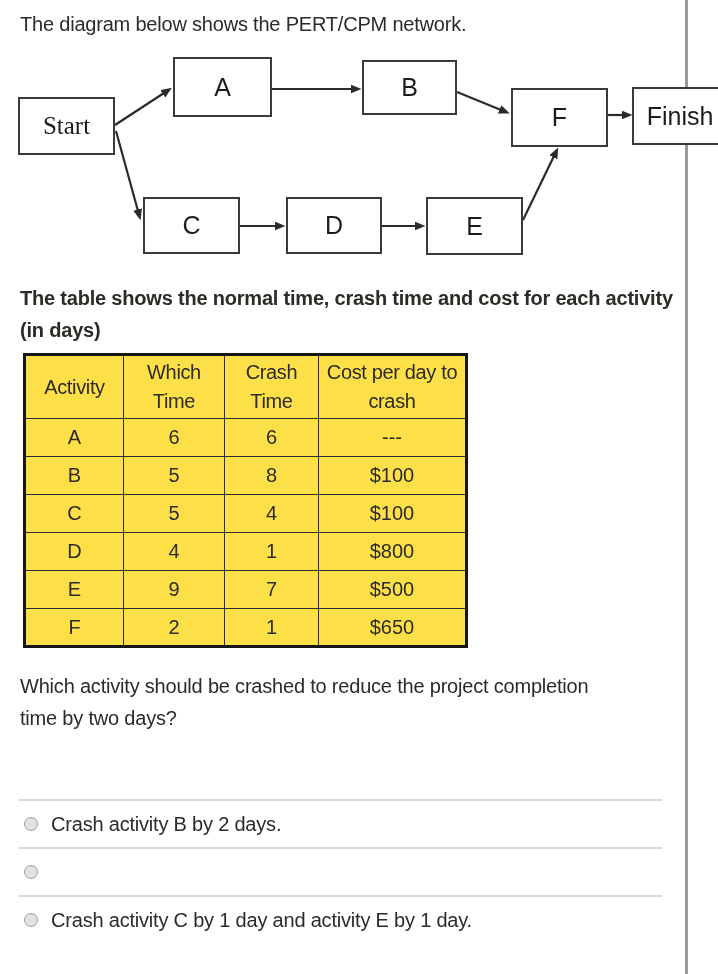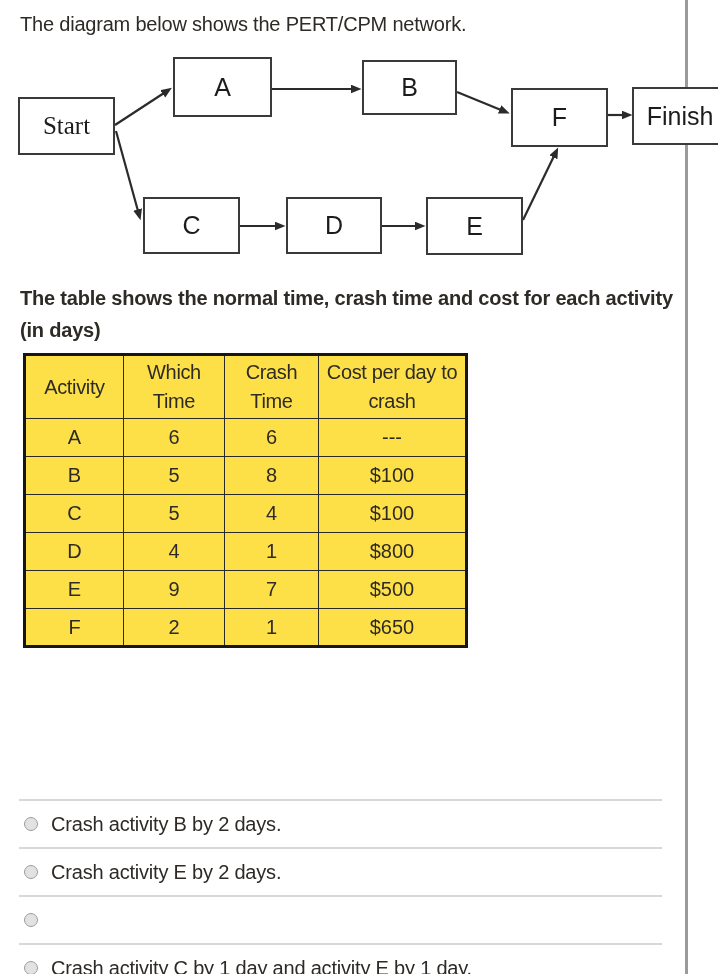--- a/index.html
+++ b/index.html
@@ -152,29 +152,29 @@
     </tr>
     <tr>
       <td>F</td>
       <td>2</td>
       <td>1</td>
       <td>$650</td>
     </tr>
   </tbody>
     </table>
 
+  <div class="textblock question">
+    <span>Which activity should be crashed to reduce the project completion</span>
+    <span>time by two days?</span>
+  </div>
 
   <div class="options">
     <div class="option">
       <div class="radio"></div>
       <div class="option-label">Crash activity B by 2 days.</div>
-    </div>
-    <div class="option">
-      <div class="radio"></div>
-      <div class="option-label">Crash activity E by 2 days.</div>
     </div>
     <div class="option">
       <div class="radio"></div>
     </div>
     <div class="option">
       <div class="radio"></div>
       <div class="option-label">Crash activity C by 1 day and activity E by 1 day.</div>
     </div>
   </div>
 

